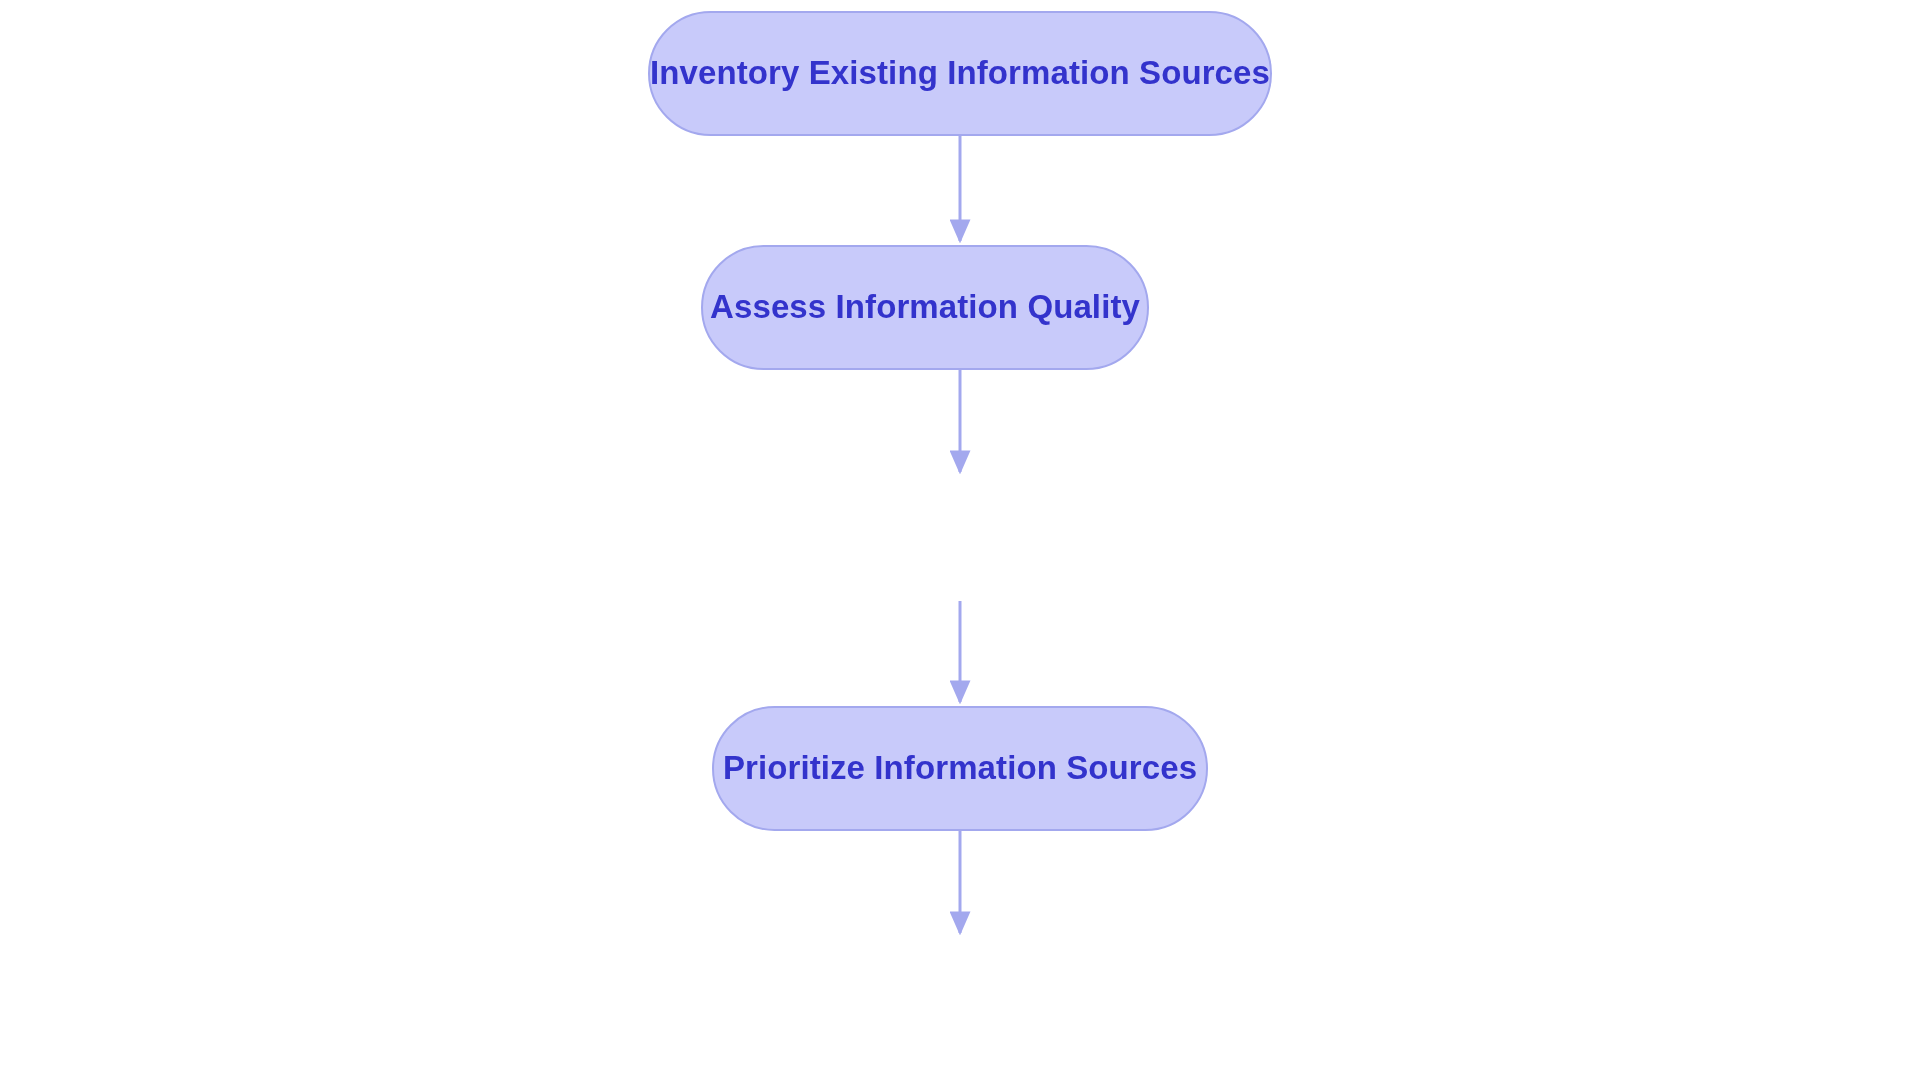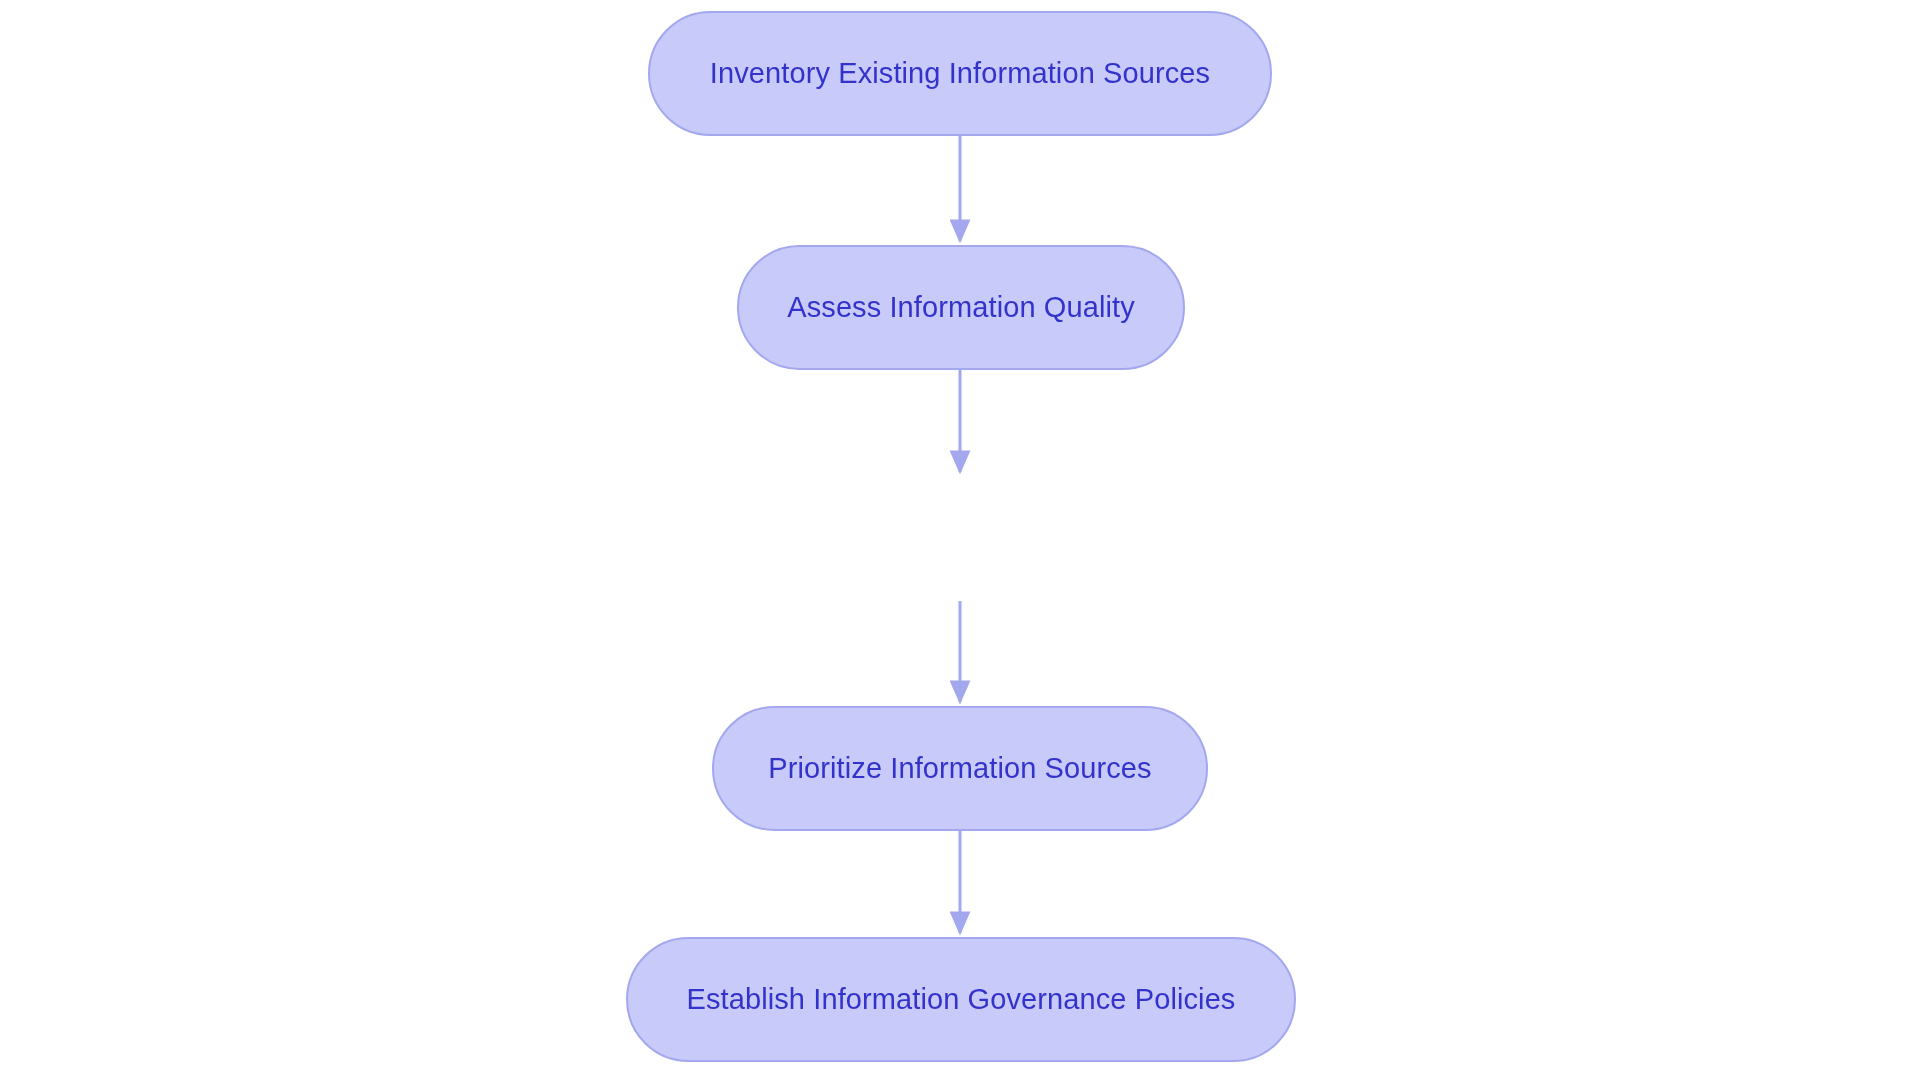--- a/index.html
+++ b/index.html
@@ -30,32 +30,32 @@
     border-radius: 62.5px;
     background: #c8cafa;
     border: 2px solid #a3a8ee;
     display: flex;
     align-items: center;
     justify-content: center;
     text-align: center;
     user-select: none;
   }
   .node-label {
-    font-size: 29px;
+    font-size: 33px;
     line-height: 1.1;
-    font-weight: 400;
+    font-weight: 700;
     color: #3333cc;
     letter-spacing: 0.1px;
     white-space: nowrap;
     padding: 0 18px;
   }
 
   
   .node-1 { left: 648px; top: 11px;  width: 624px; }
-  .node-2 { left: 737px; top: 245px; width: 448px; text-align: right; }
+  .node-2 { left: 701px; top: 245px; width: 448px; text-align: right; }
   .node-3 { left: 788px; top: 476px; width: 348px; }
   .node-4 { left: 712px; top: 706px; width: 496px; text-align: center; }
   .node-5 { left: 626px; top: 937px; width: 670px; }
 
   
   .connector {
     position: absolute;
     left: 0;
     top: 0;
     width: 1920px;
@@ -110,17 +110,14 @@
 
   <div class="node node-2">
     <span class="node-label">Assess Information Quality</span>
   </div>
 
 
   <div class="node node-4">
     <span class="node-label">Prioritize Information Sources</span>
   </div>
 
-  <div class="node node-5">
-    <span class="node-label">Establish Information Governance Policies</span>
-  </div>
 
 </div>
 
 </body></html>

